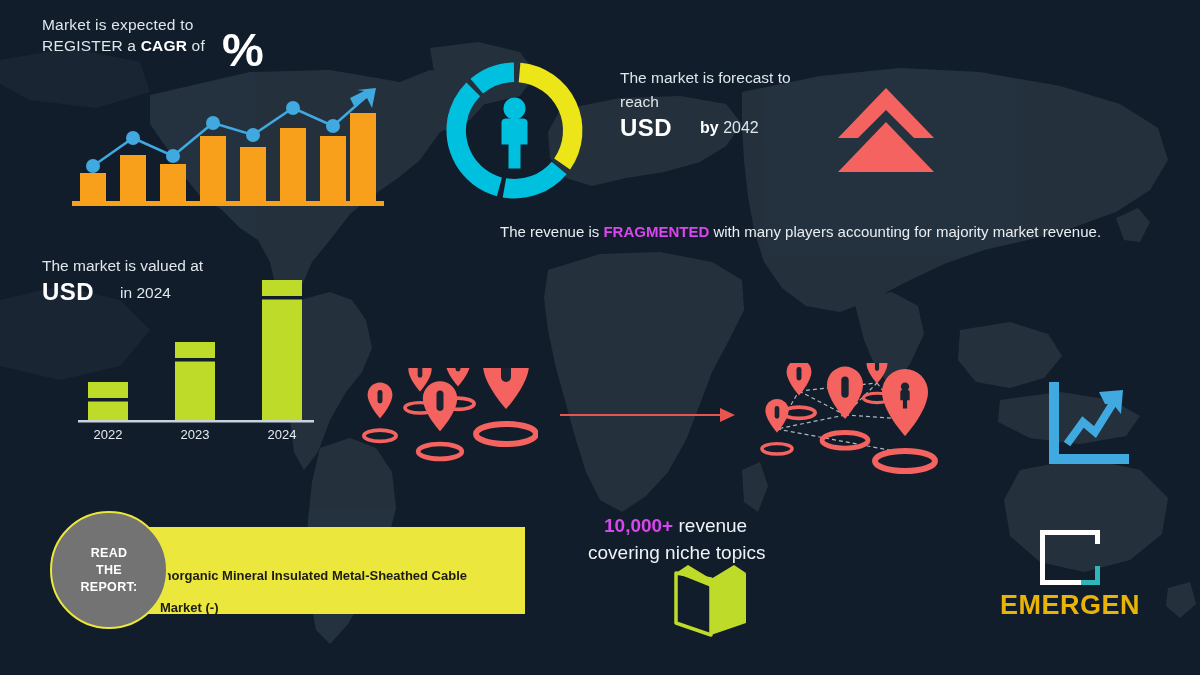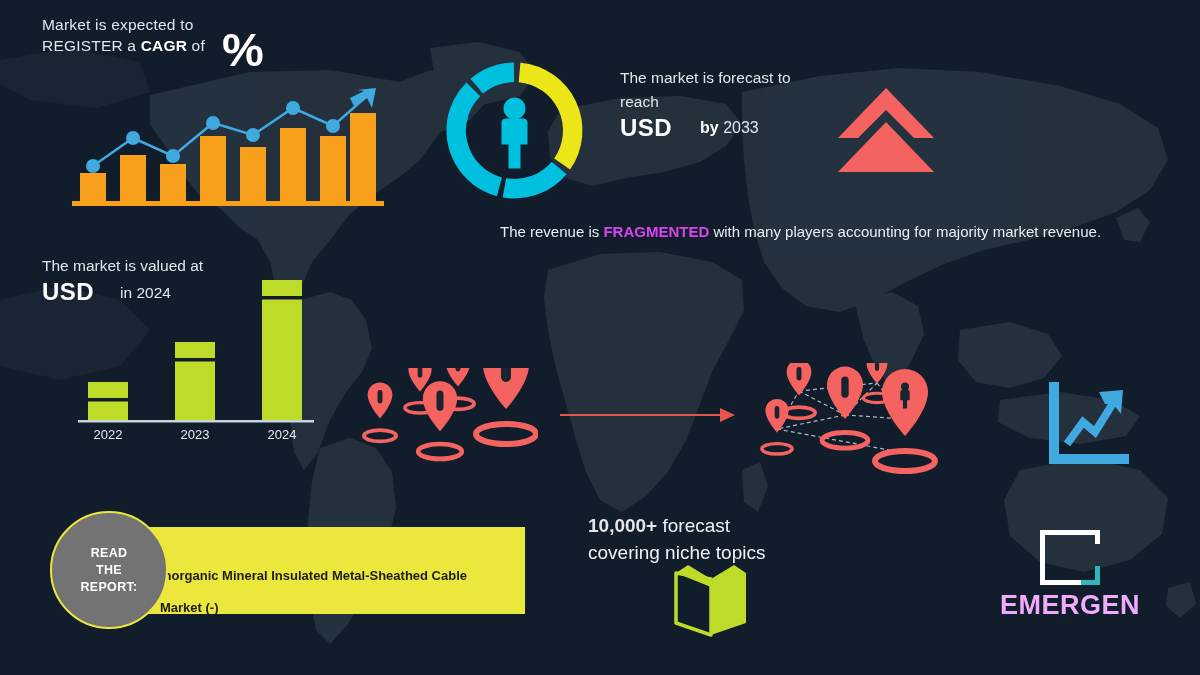--- a/index.html
+++ b/index.html
@@ -61,21 +61,21 @@
   }
   .in-year {
     left:120px; top:284px;
     font-size:15.5px; color:#dfe6ec;
   }
 
   .txt-reports {
     left:588px; top:512px; width:260px;
     color:#eef3f7; font-size:19px; line-height:27px;
   }
-  .txt-reports .n { font-weight:bold; color:#e5e5e5; }
+  .txt-reports .n { font-weight:bold; color:#d946ef;margin-left:16px; }
 
   
   .banner {
     left:100px; top:527px; width:425px; height:87px;
     background:#ebe73c;
   }
   .banner-text {
     left:160px; top:560px; width:350px;
     color:#1c1c14; font-size:13px; font-weight:bold; line-height:32px;
   }
@@ -88,21 +88,21 @@
   }
   .read-circle span {
     color:#ffffff; font-size:12.5px; font-weight:bold;
     text-align:center; line-height:17px; letter-spacing:.3px;
   }
 
   
   .logo-wrap { left:985px; top:528px; width:170px; height:120px; }
   .logo-name {
     position:absolute; left:0; top:62px; width:170px; text-align:center;
-    color:#f0abfc; font-size:27px; font-weight:bold; letter-spacing:.5px;
+    color:#eab308; font-size:27px; font-weight:bold; letter-spacing:.5px;
   }
   .logo-sub {
     position:absolute; left:0; top:95px; width:170px; text-align:center;
     color:#2fb6b8; font-size:12.5px; letter-spacing:5.5px;
   }
 </style>
 </head>
 <body>
 
 <div id="stage">
@@ -217,21 +217,21 @@
     </svg>
   </div>
 
   <div class="abs txt-forecast">
     <div>The market is forecast to</div>
     <div>reach</div>
   </div>
   <div class="abs usd-big">USD</div>
   <div class="abs by-year">
     <b>by</b>
-    <span>2033</span>
+    <span>2042</span>
   </div>
 
   <div class="abs" style="left:830px; top:82px; width:112px; height:92px;">
     <svg viewBox="0 0 112 92" width="112" height="92">
       <path d="M56,6 L104,56 L84,56 L56,28 L28,56 L8,56 Z" fill="#f4635f"></path>
       <path d="M56,40 L104,90 L8,90 Z" fill="#f4635f"></path>
     </svg>
   </div>
 
   <div class="abs txt-frag">
@@ -361,21 +361,21 @@
   <div class="abs" style="left:1043px; top:382px; width:86px; height:82px;">
     <svg viewBox="0 0 86 82" width="86" height="82">
       <path d="M6,0 L16,0 L16,72 L86,72 L86,82 L6,82 Z" fill="#3fa9e0"></path>
       <polyline points="24,62 40,40 52,50 72,18" fill="none" stroke="#3fa9e0" stroke-width="8" stroke-linejoin="miter"></polyline>
       <path d="M56,10 L80,8 L78,32 L70,22 L62,22 Z" fill="#3fa9e0"></path>
     </svg>
   </div>
 
   <div class="abs txt-reports">
     <div>
-      <span class="n">10,000+</span><span> forecast</span>
+      <span class="n">10,000+</span><span> revenue</span>
     </div>
     <div>covering niche topics</div>
   </div>
 
   <div class="abs" style="left:672px; top:565px; width:78px; height:72px;">
     <svg viewBox="0 0 78 72" width="78" height="72">
       <path d="M39,14 L39,70 L4,58 L4,8 Z" fill="none" stroke="#bedb2a" stroke-width="3.5" stroke-linejoin="round"></path>
       <path d="M39,14 L74,8 L74,58 L39,70 Z" fill="#bedb2a"></path>
       <path d="M4,8 L16,0 L39,14 L39,22 Z" fill="#bedb2a"></path>
       <path d="M74,8 L62,0 L39,14 L39,22 Z" fill="#bedb2a"></path>

